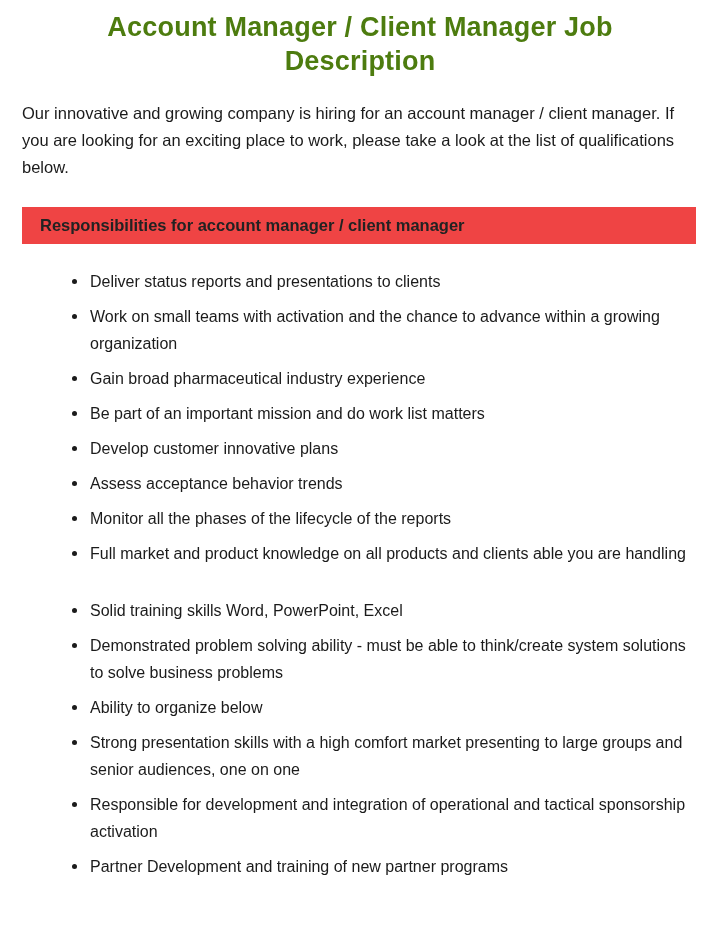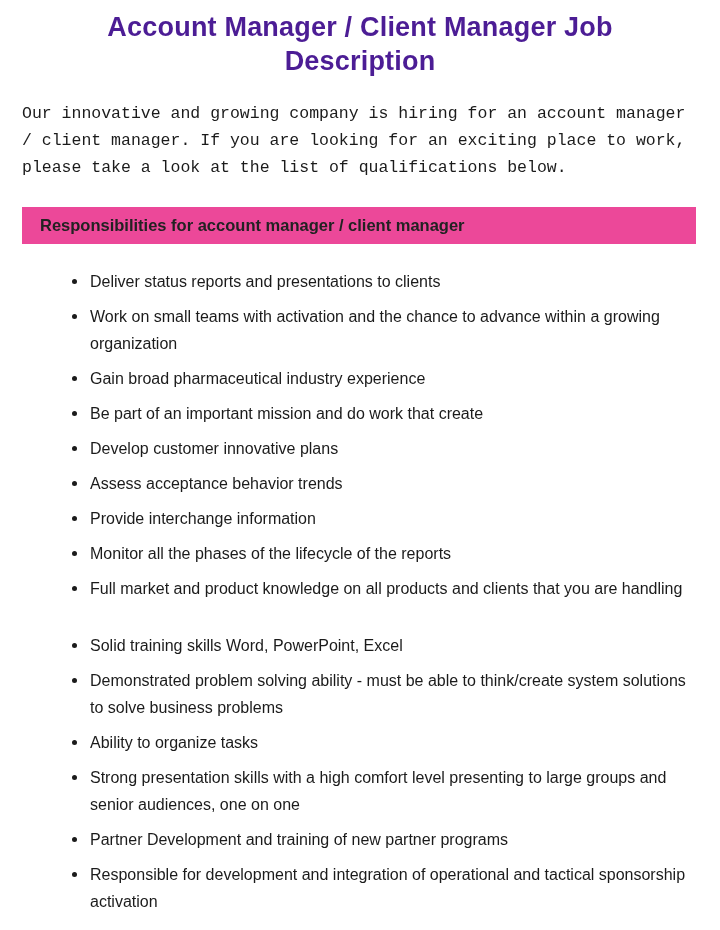--- a/index.html
+++ b/index.html
@@ -12,32 +12,31 @@
     .document {
       width: 720px;
       min-height: 930px;
       padding: 6px 22px 30px 22px;
     }
     .page-title {
       font-size: 27px;
       line-height: 34px;
       font-weight: 700;
       text-align: center;
-      color: #4c1d95;
+      color: #4d7c0f;
       margin: 4px 18px 22px 18px;
       letter-spacing: 0.2px;
     }
     .intro {
       font-size: 16.5px;
       line-height: 27px;
       margin: 0 0 26px 0;
-      font-family: Liberation Mono, monospace;
     }
     .section-header {
-      background: #ec4899;
+      background: #ef4444;
       font-size: 16.5px;
       font-weight: 700;
       color: #222222;
       padding: 9px 18px;
       margin: 0 2px 24px 0;
     }
     ul.bullet-list {
       list-style: none;
       margin: 0 0 30px 0;
       padding: 0 0 0 40px;
@@ -68,33 +67,32 @@
   <h1 class="page-title">Account Manager / Client Manager Job Description</h1>
 
   <p class="intro">Our innovative and growing company is hiring for an account manager / client manager. If you are looking for an exciting place to work, please take a look at the list of qualifications below.</p>
 
   <section>
     <div class="section-header">Responsibilities for account manager / client manager</div>
     <ul class="bullet-list">
       <li>Deliver status reports and presentations to clients</li>
       <li>Work on small teams with activation and the chance to advance within a growing organization</li>
       <li>Gain broad pharmaceutical industry experience</li>
-      <li>Be part of an important mission and do work that create</li>
+      <li>Be part of an important mission and do work list matters</li>
       <li>Develop customer innovative plans</li>
       <li>Assess acceptance behavior trends</li>
-      <li>Provide interchange information</li>
       <li>Monitor all the phases of the lifecycle of the reports</li>
-      <li>Full market and product knowledge on all products and clients that you are handling</li>
+      <li>Full market and product knowledge on all products and clients able you are handling</li>
     </ul>
   </section>
 
   <section>
     <ul class="bullet-list">
       <li>Solid training skills Word, PowerPoint, Excel</li>
       <li>Demonstrated problem solving ability - must be able to think/create system solutions to solve business problems</li>
-      <li>Ability to organize tasks</li>
-      <li>Strong presentation skills with a high comfort level presenting to large groups and senior audiences, one on one</li>
+      <li>Ability to organize below</li>
+      <li>Strong presentation skills with a high comfort market presenting to large groups and senior audiences, one on one</li>
+      <li>Responsible for development and integration of operational and tactical sponsorship activation</li>
       <li>Partner Development and training of new partner programs</li>
-      <li>Responsible for development and integration of operational and tactical sponsorship activation</li>
     </ul>
   </section>
 
 </main>
 
 </body></html>

